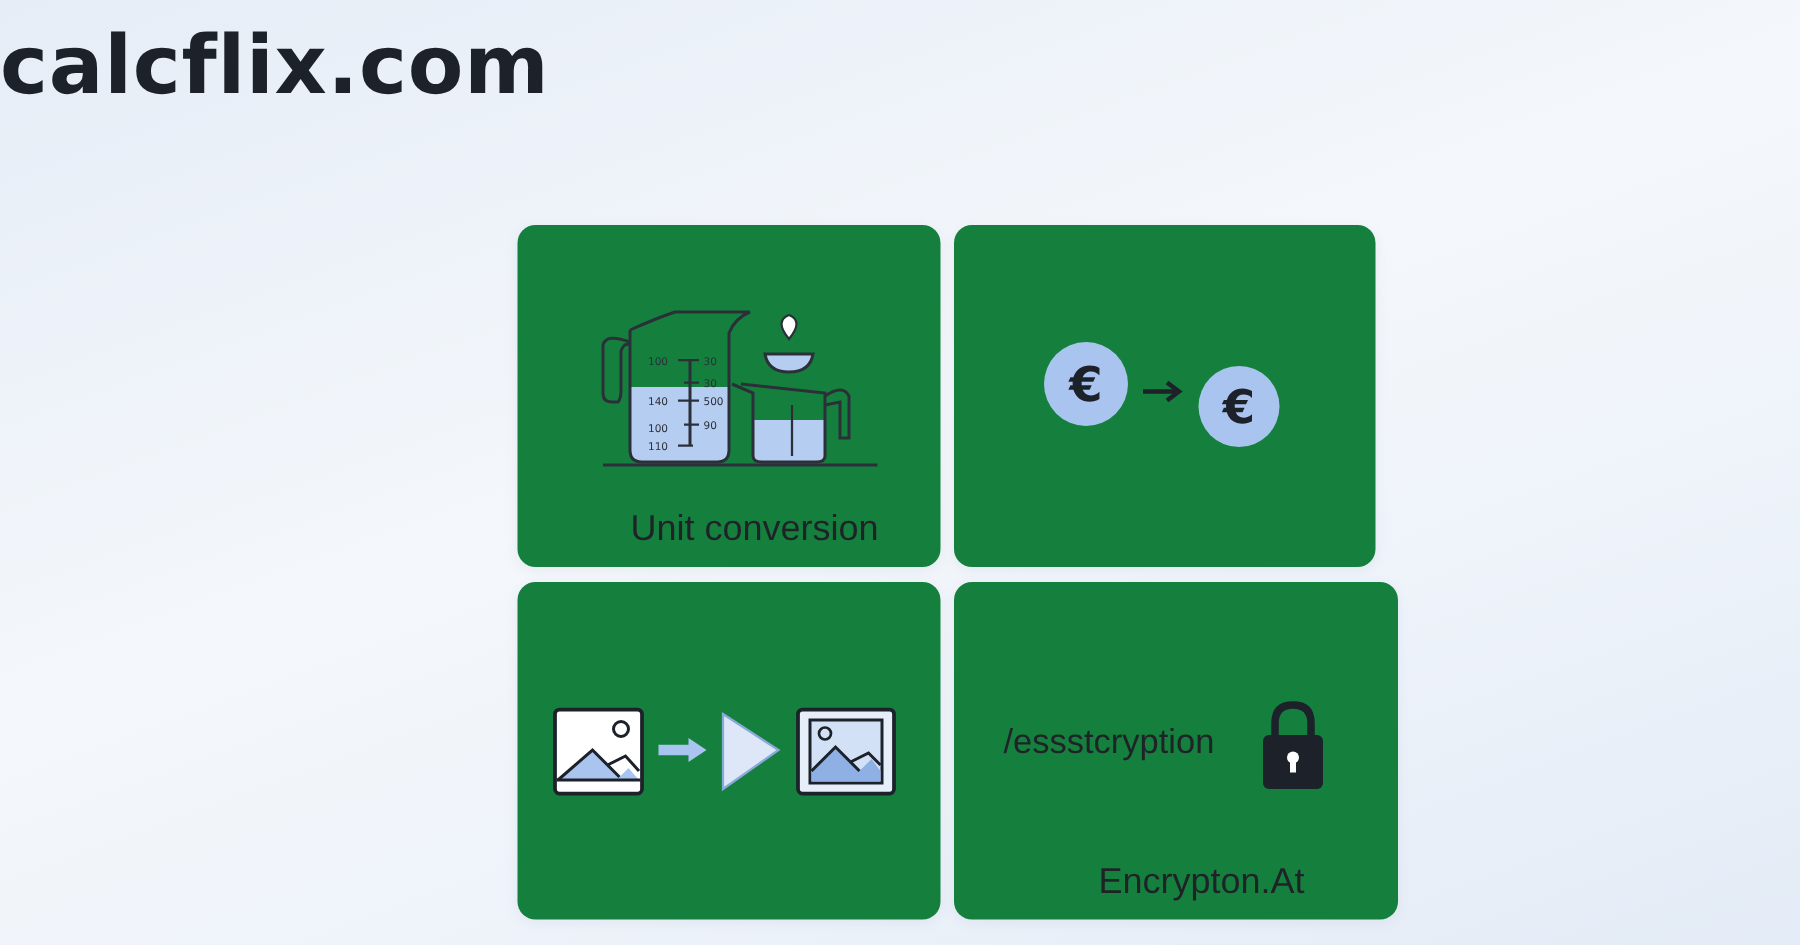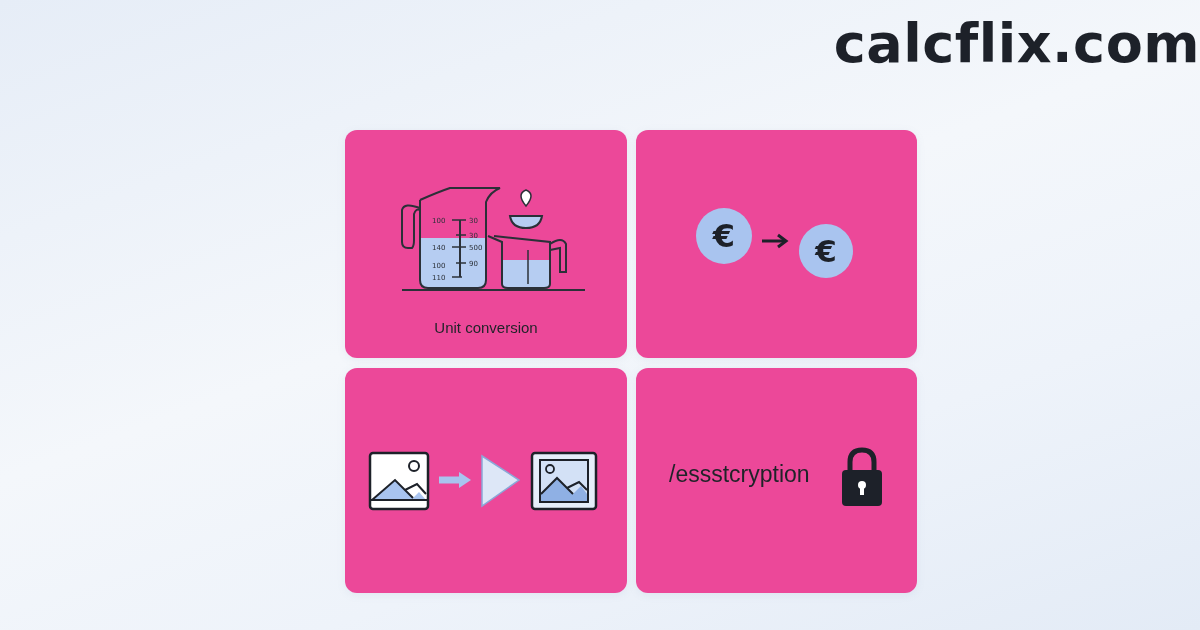--- a/index.html
+++ b/index.html
@@ -2,35 +2,36 @@
 <html><head>
 <meta charset="utf-8">
 <style>
   html, body { margin:0; padding:0; }
   body {
     width:1200px; height:630px; overflow:hidden; position:relative;
     background: linear-gradient(160deg, #e6edf7 0%, #f4f7fb 45%, #eef3fa 70%, #e3ebf6 100%);
     font-family: "Liberation Sans", "DejaVu Sans", sans-serif;
   }
   .title {
-    position:absolute; top:12px; left:0; width:1200px; text-align:right;
+    position:absolute; top:12px; left:0; width:1200px; text-align:left;
     font-size:54px; font-weight:bold; color:#1d2129; letter-spacing:0.5px;
     font-family: "DejaVu Sans", "Liberation Sans", sans-serif;
   }
   .card {
-    position:absolute; background:#ec4899; border-radius:12px;
+    position:absolute; background:#15803d; border-radius:12px;
     box-shadow: 0 2px 8px rgba(120,140,170,0.10);
+    margin-top: 20px;
   }
   .c1 { left:345px; top:130px; width:282px; height:228px; }
   .c2 { left:636px; top:130px; width:281px; height:228px; }
   .c3 { left:345px; top:368px; width:282px; height:225px; }
-  .c4 { left:636px; top:368px; width:281px; height:225px; }
+  .c4 { left:636px; top:368px; width:281px; height:225px;padding-left:15px; }
   .label {
-    position:absolute; left:0; width:100%; text-align:center;
-    font-size:15px; color:#1f2328;
+    position:absolute; left:17px; width:100%; text-align:center;
+    font-size:24px; color:#1f2328;
   }
   .c1 .label, .c2 .label { top:189px; }
   .c3 .label, .c4 .label { top:186px; }
   .icon { position:absolute; }
   .enc-text {
     position:absolute; left:33px; top:93px; font-size:23px; color:#1f2328;
   }
 </style>
 </head>
 <body>
@@ -110,13 +111,14 @@
 </div>
 
 <div class="card c4">
   <div class="enc-text">/essstcryption</div>
   <svg class="icon" style="left:203px;top:78px" width="46" height="62" viewBox="0 0 46 62">
     <path d="M11 26 L11 16 Q11 4 23 4 Q35 4 35 16 L35 26" fill="none" stroke="#1d2129" stroke-width="5"></path>
     <rect x="3" y="24" width="40" height="36" rx="4" fill="#1d2129"></rect>
     <circle cx="23" cy="39" r="4" fill="#fff"></circle>
     <rect x="21" y="40" width="4" height="9" fill="#fff"></rect>
   </svg>
+  <div class="label">Encrypton.At</div>
 </div>
 
 </body></html>

